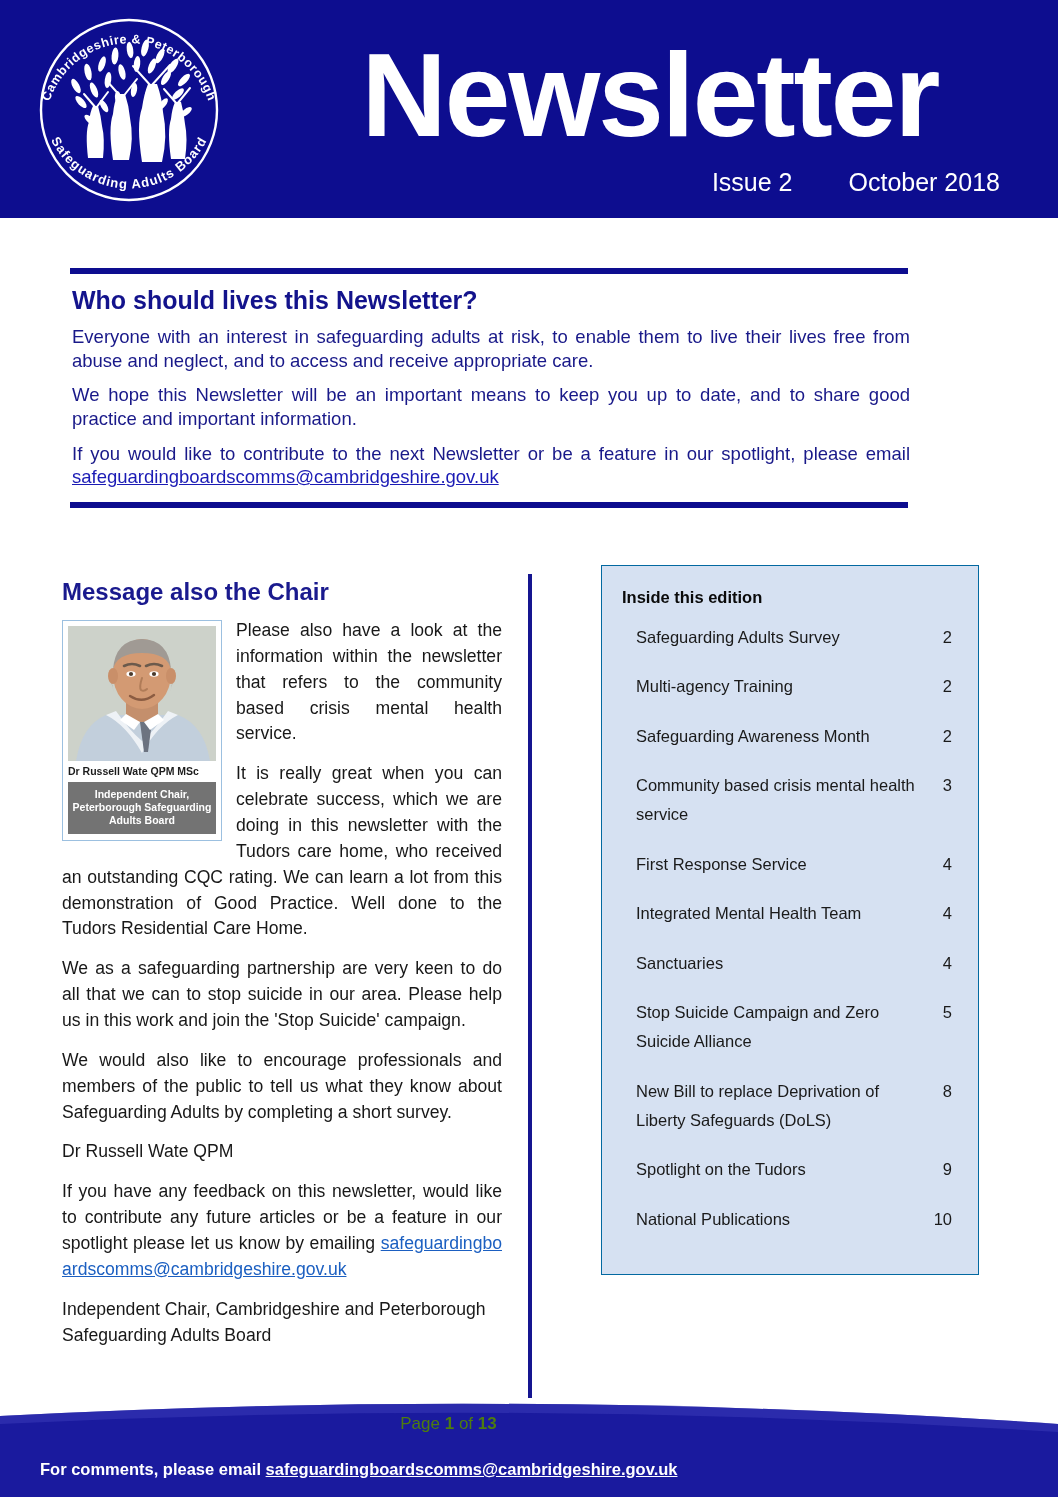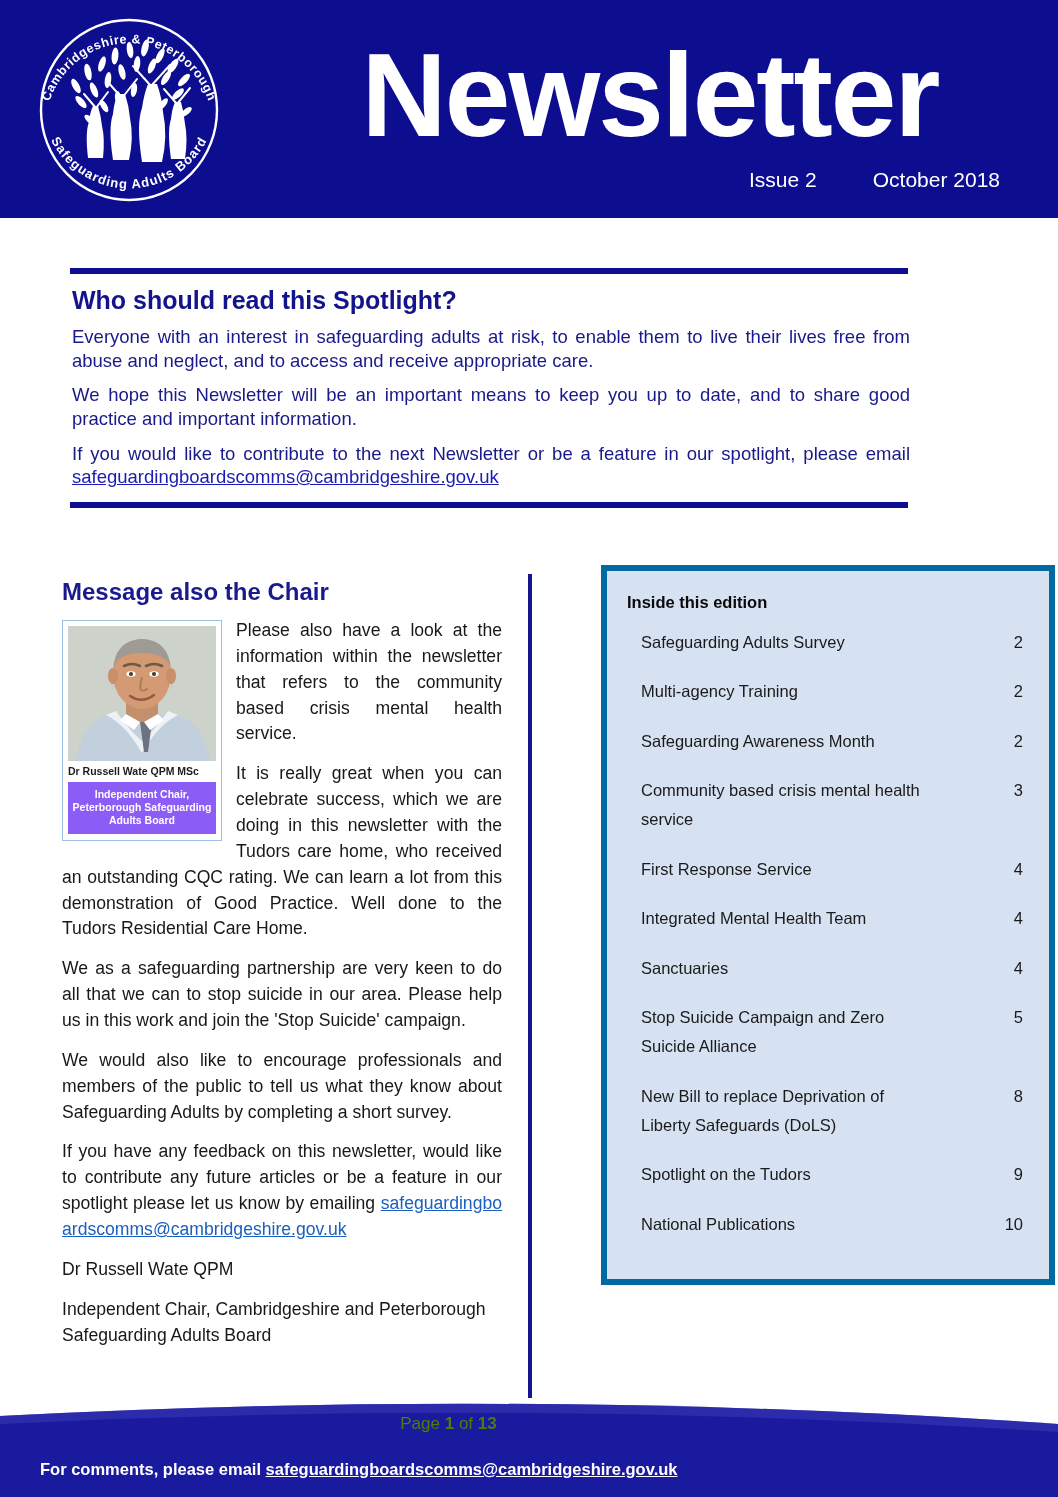--- a/index.html
+++ b/index.html
@@ -46,21 +46,21 @@
     font-weight: bold;
     letter-spacing: -2px;
     line-height: 1;
     white-space: nowrap;
   }
   .issue-line {
     position: absolute;
     right: 58px;
     top: 168px;
     color: #ffffff;
-    font-size: 21px;
+    font-size: 25px;
     white-space: nowrap;
   }
   .issue-line .issue-num { margin-right: 56px; }
 
   
   .rule-top {
     position: absolute;
     left: 70px; top: 268px;
     width: 838px; height: 6px;
     background: #0d0d8f;
@@ -136,21 +136,21 @@
   .photo svg { display: block; }
   .photo-name {
     font-size: 10.5px;
     color: #1c1c1c;
     text-align: left;
     padding: 5px 0 4px 0;
     line-height: 1.1;
     font-weight: bold;
   }
   .photo-role {
-    background: #8b5cf6;
+    background: #737373;
     color: #ffffff;
     font-size: 10.5px;
     text-align: center;
     padding: 6px 2px 7px 2px;
     line-height: 1.25;
     font-weight: bold;
   }
   .chair-para {
     color: #181818;
     font-size: 17.6px;
@@ -162,24 +162,24 @@
   .chair-para .email-link {
     color: #1b5fc1;
     text-decoration: underline;
     word-break: break-all;
   }
 
   
   .toc-box {
     position: absolute;
     left: 601px; top: 565px;
-    width: 454px;
+    width: 378px;
     box-sizing: border-box;
     background: #d6e1f2;
-    border: 6px solid #0369a1;
+    border: 1px solid #0369a1;
     padding: 22px 26px 20px 18px;
   }
   .toc-title {
     font-size: 16.5px;
     font-weight: bold;
     color: #0a0a0a;
     margin: 0 0 16px 2px;
   }
   .toc-list {
     list-style: none;
@@ -310,21 +310,21 @@
 
   <div class="masthead-title">Newsletter</div>
 
   <div class="issue-line">
     <span class="issue-num">Issue 2</span><span>October 2018</span>
   </div>
 
   <div class="rule-top"></div>
 
   <div class="who-block">
-    <h2 class="who-heading">Who should read this Spotlight?</h2>
+    <h2 class="who-heading">Who should lives this Newsletter?</h2>
     <p class="who-para">Everyone with an interest in safeguarding adults at risk, to enable them to live their lives free from abuse and neglect, and to access and receive appropriate care.</p>
     <p class="who-para">We hope this Newsletter will be an important means to keep you up to date, and to share good practice and important information.</p>
     <p class="who-para last"><span>If you would like to contribute to the next Newsletter or be a feature in our spotlight, please email </span><a class="email-link" href="#">safeguardingboardscomms@cambridgeshire.gov.uk</a></p>
   </div>
 
   <div class="rule-bottom"></div>
 
   <div class="col-divider"></div>
 
   <div class="chair-col">
@@ -368,22 +368,22 @@
         </svg>
       </div>
       <div class="photo-name">Dr Russell Wate QPM MSc</div>
       <div class="photo-role">Independent Chair, Peterborough Safeguarding Adults Board</div>
     </div>
 
     <p class="chair-para">Please also have a look at the information within the newsletter that refers to the community based crisis mental health service.</p>
     <p class="chair-para">It is really great when you can celebrate success, which we are doing in this newsletter with the Tudors care home, who received an outstanding CQC rating. We can learn a lot from this demonstration of Good Practice. Well done to the Tudors Residential Care Home.</p>
     <p class="chair-para">We as a safeguarding partnership are very keen to do all that we can to stop suicide in our area. Please help us in this work and join the 'Stop Suicide' campaign.</p>
     <p class="chair-para">We would also like to encourage professionals and members of the public to tell us what they know about Safeguarding Adults by completing a short survey.</p>
+    <p class="chair-para plain">Dr Russell Wate QPM</p>
     <p class="chair-para"><span>If you have any feedback on this newsletter, would like to contribute any future articles or be a feature in our spotlight please let us know by emailing </span><a class="email-link" href="#">safeguardingboardscomms@cambridgeshire.gov.uk</a></p>
-    <p class="chair-para plain">Dr Russell Wate QPM</p>
     <p class="chair-para plain">Independent Chair, Cambridgeshire and Peterborough Safeguarding Adults Board</p>
   </div>
 
   <div class="toc-box">
     <div class="toc-title">Inside this edition</div>
     <div class="toc-list">
       <div class="toc-row">
         <span class="toc-label">Safeguarding Adults Survey</span>
         <span class="toc-page">2</span>
       </div>

